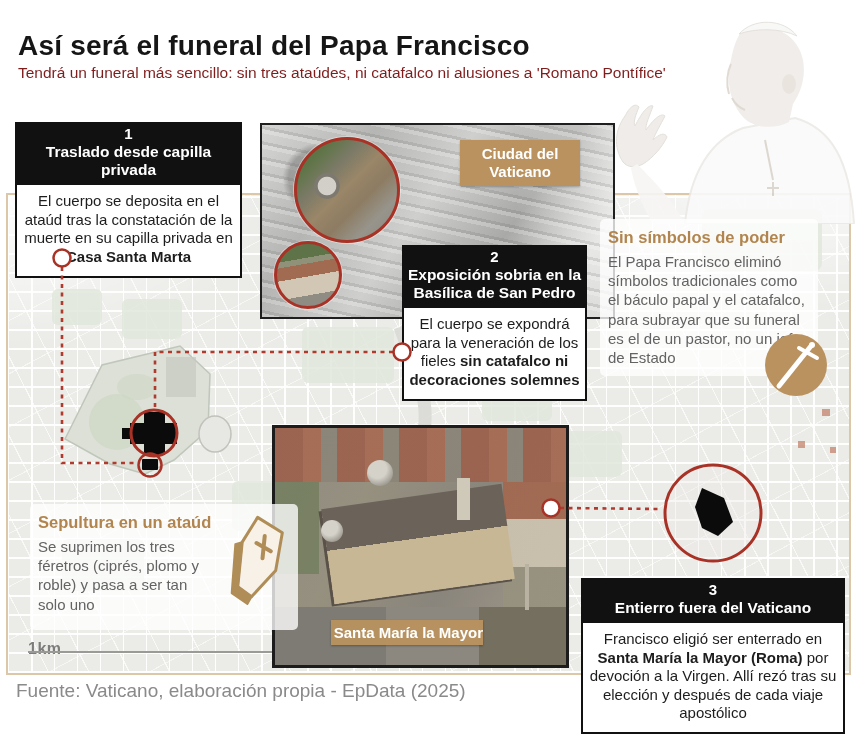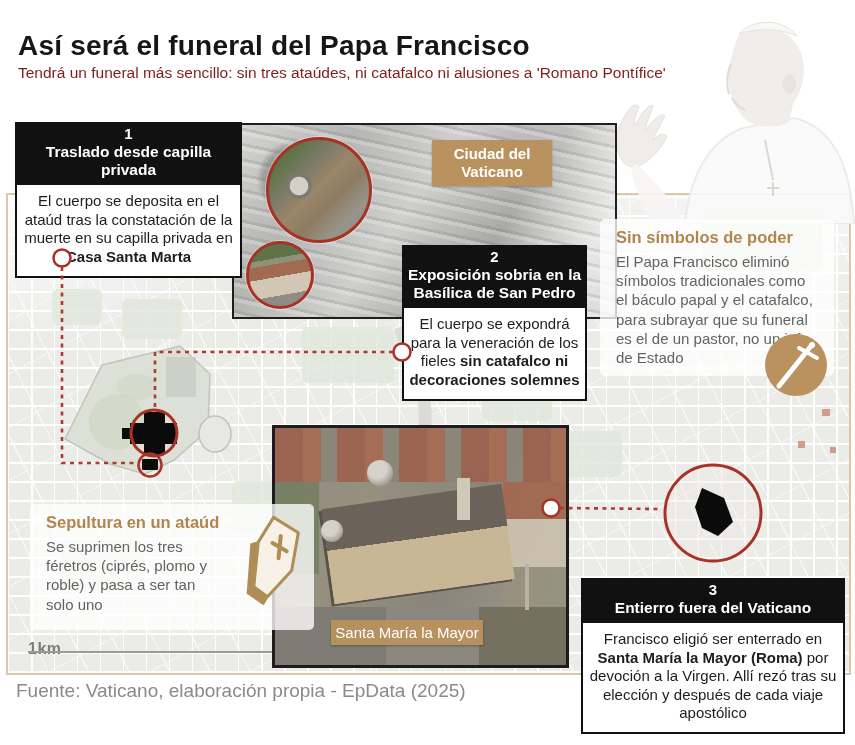--- a/index.html
+++ b/index.html
@@ -21,28 +21,28 @@
          repeating-linear-gradient(-28deg,rgba(255,255,255,.55) 0 1px,transparent 1px 47px);}
   #map-fade{left:0;top:0;width:100%;height:100%;pointer-events:none;
        background:
          radial-gradient(ellipse 430px 250px at 1% 0%,rgba(255,255,255,.95) 0%,rgba(255,255,255,0) 60%),
          radial-gradient(ellipse 520px 260px at 93% -6%,rgba(255,255,255,.8) 0%,rgba(255,255,255,0) 55%);}
   #roma{left:600px;top:382px;font-size:37px;font-weight:700;color:#c6c6c3;letter-spacing:1px;}
   #scale-label{left:28px;top:640px;font-size:16px;font-weight:700;color:#7d7d7b;letter-spacing:.5px;}
   #scale-line{left:28px;top:651px;width:246px;height:2px;background:#9a9a98;}
 
   
-  #vatican-photo{left:232px;top:123px;width:351px;height:192px;border:2px solid #1f1f1f;
+  #vatican-photo{left:260px;top:123px;width:351px;height:192px;border:2px solid #1f1f1f;
        background-color:#c9c9c7;
        background-image:
          radial-gradient(circle at 69% 90%,rgba(234,234,232,.95) 0 13%,rgba(234,234,232,0) 15%),
          radial-gradient(circle at 16% 28%,rgba(110,110,108,.45) 0 9%,transparent 11%),
          repeating-linear-gradient(12deg,rgba(255,255,255,.22) 0 4px,rgba(70,70,70,.13) 4px 7px,transparent 7px 15px),
          linear-gradient(90deg,transparent 72%,rgba(255,255,255,.45)),
-         linear-gradient(125deg,#d6d6d4 0%,#b5b5b3 24%,#cfcfcd 45%,#a9a9a7 66%,#dadad8 86%,#c2c2c0 100%); padding-left: 30px;}
+         linear-gradient(125deg,#d6d6d4 0%,#b5b5b3 24%,#cfcfcd 45%,#a9a9a7 66%,#dadad8 86%,#c2c2c0 100%);}
   .inset{border:3px solid #a93226;border-radius:50%;overflow:hidden;box-shadow:0 0 0 1px rgba(255,255,255,.4);}
   #inset-basilica{left:32px;top:12px;width:100px;height:100px;
        background-image:
          radial-gradient(circle at 30% 46%,rgba(214,212,206,.95) 0 10%,#7d7970 11% 14%,transparent 15%),
          linear-gradient(135deg,#55683f 0%,#5f7547 18%,#7b7a67 33%,#9a8668 48%,#8d7c63 63%,#97948b 79%,#8b887f 100%);}
   #inset-marta{left:12px;top:116px;width:62px;height:62px;
        background-image:linear-gradient(170deg,#5e7347 0 26%,#8f9279 26% 34%,#a06b51 34% 52%,#d2c7b4 52% 78%,#8f8c84 78% 100%);}
   #vatican-label{left:198px;top:15px;width:116px;padding:5px 2px;background:#b9925f;color:#fff;
        font-size:15px;font-weight:700;text-align:center;line-height:1.2;box-shadow:0 1px 2px rgba(0,0,0,.25);}
 
@@ -59,35 +59,35 @@
        background:linear-gradient(180deg,#6b6259 0 44%,#c7b795 44% 100%);box-shadow:-3px 2px 0 #5a5249;}
   #smm-dome1{left:92px;top:32px;width:26px;height:26px;border-radius:50%;
        background:radial-gradient(circle at 40% 35%,#d5d2ca 0 40%,#8f8b83 85%);}
   #smm-dome2{left:46px;top:92px;width:22px;height:22px;border-radius:50%;
        background:radial-gradient(circle at 40% 35%,#d5d2ca 0 40%,#8f8b83 85%);}
   #smm-tower{left:182px;top:50px;width:13px;height:42px;background:#cfc9ba;}
   #smm-street{left:0;top:179px;width:291px;height:58px;
        background:linear-gradient(90deg,#7e7b74 0 38%,#8c887f 38% 70%,#756f5f 70% 100%);}
   #smm-column{left:250px;top:136px;width:4px;height:46px;background:#b9b2a2;}
   #smm-label{left:56px;top:192px;width:152px;padding:4px 0;background:rgba(185,146,95,.95);color:#fff;
-       font-size:15px;font-weight:400;text-align:center;box-shadow:0 1px 2px rgba(0,0,0,.3);}
+       font-size:15px;font-weight:700;text-align:right;box-shadow:0 1px 2px rgba(0,0,0,.3);}
 
   
   .step{position:absolute;text-align:center;}
   .step-header{background:#111;color:#fff;font-weight:700;padding:3px 4px 6px;line-height:1.18;}
   .step-num{font-size:15px;}
   .step-title{font-size:15.5px;}
   .step-body{background:#fff;border:2px solid #111;border-top:none;color:#1d1d1d;
        font-size:15px;line-height:1.24;padding:7px 5px 9px;}
   #step1{left:15px;top:122px;width:227px;}
   #step2{left:402px;top:245px;width:185px;}
   #step3{left:581px;top:578px;width:264px;}
 
   
-  .panel{position:absolute;background:rgba(255,255,255,.78);border-radius:5px;padding:9px 16px;}
+  .panel{position:absolute;background:rgba(255,255,255,.78);border-radius:5px;padding:9px 8px;}
   .panel-title{font-size:16.5px;font-weight:700;color:#b2854e;margin-bottom:5px;}
   .panel-body{font-size:15px;color:#636363;line-height:1.28;}
   #panel-symbols{left:600px;top:219px;width:202px;}
   #panel-coffin{left:30px;top:504px;width:252px;height:108px;}
   #panel-coffin .panel-body{width:165px;}
   #ferula-circle{left:765px;top:334px;width:62px;height:62px;border-radius:50%;background:#b9925f;}
   #coffin-wrap{right:6px;top:8px;width:76px;height:94px;}
 
   
   #pope{left:593px;top:12px;width:262px;height:212px;opacity:.9;}

